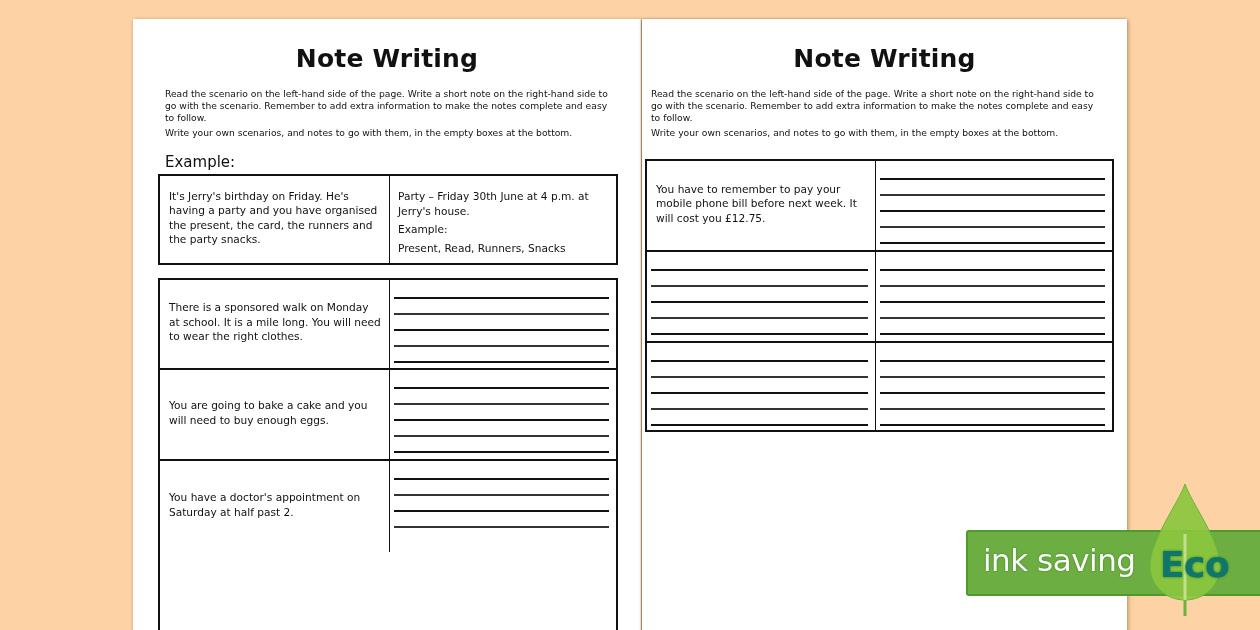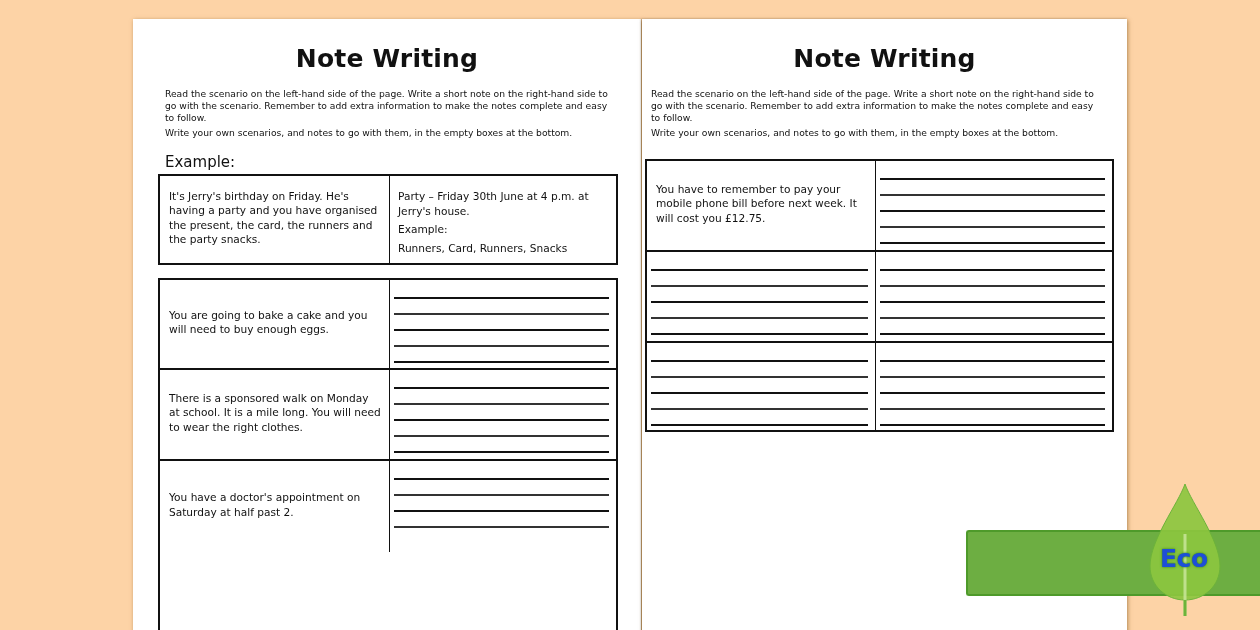--- a/index.html
+++ b/index.html
@@ -118,22 +118,22 @@
     color:#fff;
     letter-spacing:-0.5px;
     text-shadow:0 0 2px #3f8a22, 0 0 1px #3f8a22;
   }
   #eco-leaf { position:absolute; left:182px; top:0; width:74px; height:136px; }
   #eco-label {
     position:absolute;
     left:194px; top:62px;
     font-family:"DejaVu Sans", sans-serif;
     font-weight:bold;
-    font-size:25px;
-    color:#1d4ed8;
+    font-size:36px;
+    color:#0f766e;
     letter-spacing:-0.5px;
     text-shadow:0 0 3px #3f8a22, 0 0 1px #3f8a22;
   }
 </style>
 </head>
 <body>
 
 <div class="page" id="page-left">
   <div class="title">Note Writing</div>
   <div class="intro">
@@ -143,43 +143,43 @@
   <div class="example-label">Example:</div>
 
   <div class="grid" id="example-table">
     <div class="row">
       <div class="cell text left-col">
         <span>It's Jerry's birthday on Friday. He's having a party and you have organised the present, the card, the runners and the party snacks.</span>
       </div>
       <div class="cell note right-col">
         <p>Party – Friday 30th June at 4 p.m. at Jerry's house.</p>
         <p>Example:</p>
-        <p>Runners, Card, Runners, Snacks</p>
+        <p>Present, Read, Runners, Snacks</p>
       </div>
     </div>
   </div>
 
   <div class="grid" id="left-grid">
     <div class="row">
       <div class="cell text left-col">
+        <span>There is a sponsored walk on Monday at school. It is a mile long. You will need to wear the right clothes.</span>
+      </div>
+      <div class="cell right-col">
+          <div class="lines">
+            <div class="ln" style="top: 17px;"></div>
+            <div class="ln thin" style="top: 33px;"></div>
+            <div class="ln" style="top: 49px;"></div>
+            <div class="ln thin" style="top: 65px;"></div>
+            <div class="ln" style="top: 81px;"></div>
+          </div>
+        </div>
+    </div>
+    <div class="row">
+      <div class="cell text left-col">
         <span>You are going to bake a cake and you will need to buy enough eggs.</span>
-      </div>
-      <div class="cell right-col">
-          <div class="lines">
-            <div class="ln" style="top: 17px;"></div>
-            <div class="ln thin" style="top: 33px;"></div>
-            <div class="ln" style="top: 49px;"></div>
-            <div class="ln thin" style="top: 65px;"></div>
-            <div class="ln" style="top: 81px;"></div>
-          </div>
-        </div>
-    </div>
-    <div class="row">
-      <div class="cell text left-col">
-        <span>There is a sponsored walk on Monday at school. It is a mile long. You will need to wear the right clothes.</span>
       </div>
       <div class="cell right-col">
           <div class="lines">
             <div class="ln" style="top: 17px;"></div>
             <div class="ln thin" style="top: 33px;"></div>
             <div class="ln" style="top: 49px;"></div>
             <div class="ln thin" style="top: 65px;"></div>
             <div class="ln" style="top: 81px;"></div>
           </div>
         </div>
@@ -260,19 +260,20 @@
             <div class="ln thin" style="top: 65px;"></div>
             <div class="ln" style="top: 81px;"></div>
           </div>
         </div>
     </div>
   </div>
 </div>
 
 <div id="eco-badge">
   <div id="eco-banner"></div>
+  <div id="eco-text">ink saving</div>
   <svg id="eco-leaf" viewBox="0 0 74 136" width="74" height="136">
     <path d="M37 2 C 30 22, 2 58, 2 84 C 2 104, 18 118, 37 118 C 56 118, 72 104, 72 84 C 72 58, 44 22, 37 2 Z" fill="#8CC63F" fill-opacity="0.92" stroke="#6DB33A" stroke-width="1"></path>
     <rect x="35.5" y="52" width="3" height="82" fill="#C9E59A" opacity="0.85"></rect>
     <rect x="35.5" y="118" width="3" height="16" fill="#6DB33A"></rect>
   </svg>
   <div id="eco-label">Eco</div>
 </div>
 
 </body></html>

